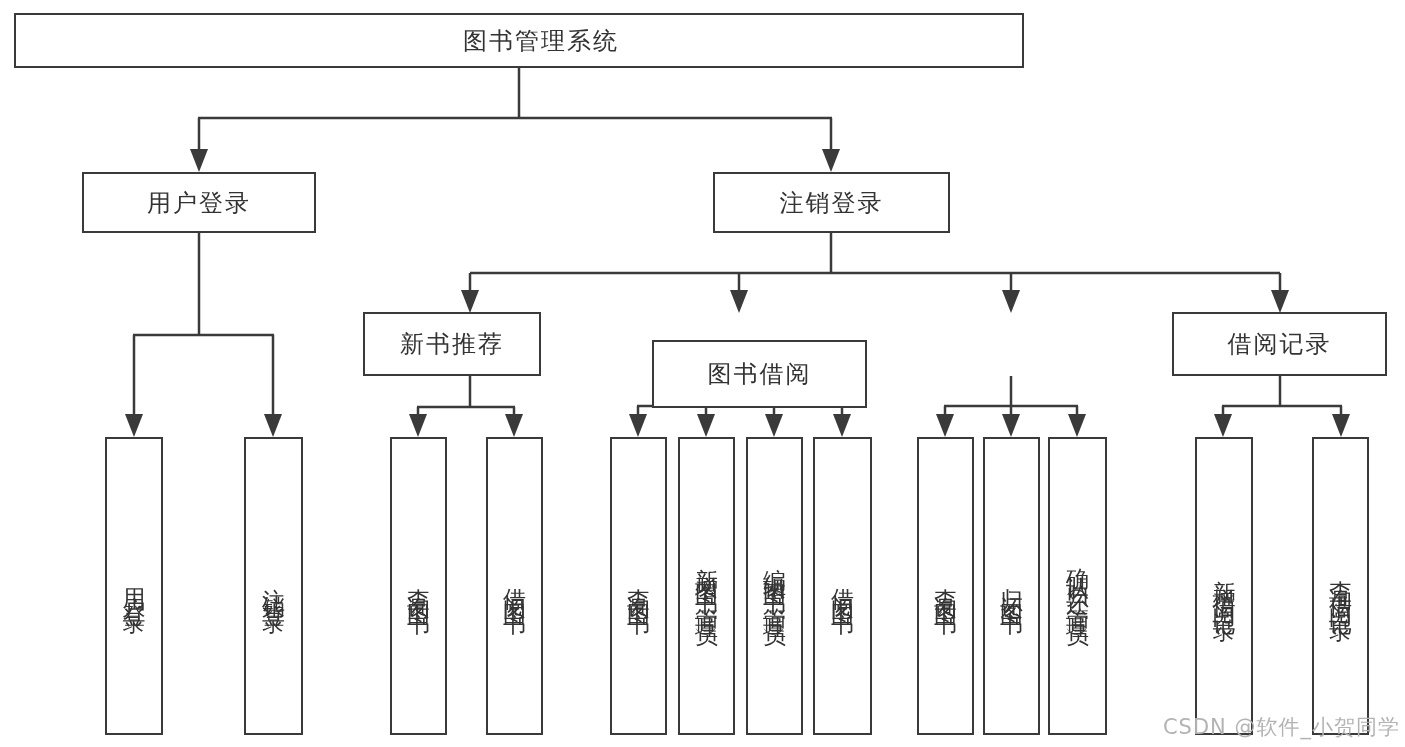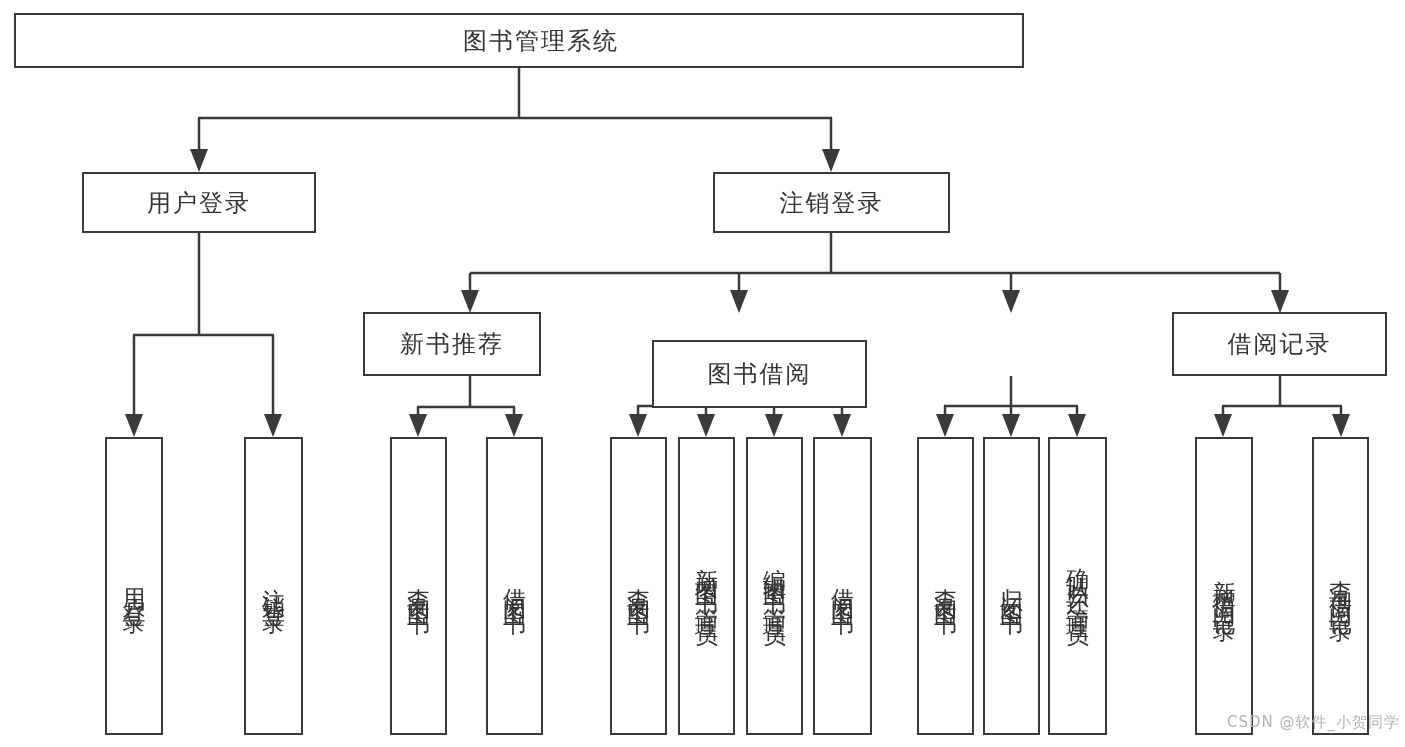--- a/index.html
+++ b/index.html
@@ -40,21 +40,21 @@
     font-size: 23px;
     letter-spacing: 8px;
     writing-mode: vertical-rl;
     text-orientation: mixed;
     line-height: 1;
   }
   .watermark {
     position: absolute;
     top: 713px;
     right: 5px;
-    font-size: 15px;
+    font-size: 21px;
     color: #b3b3b3;
     letter-spacing: 1px;
     white-space: nowrap;
     z-index: 5;
   }
 </style>
 </head>
 <body>
 
 <div class="canvas">

